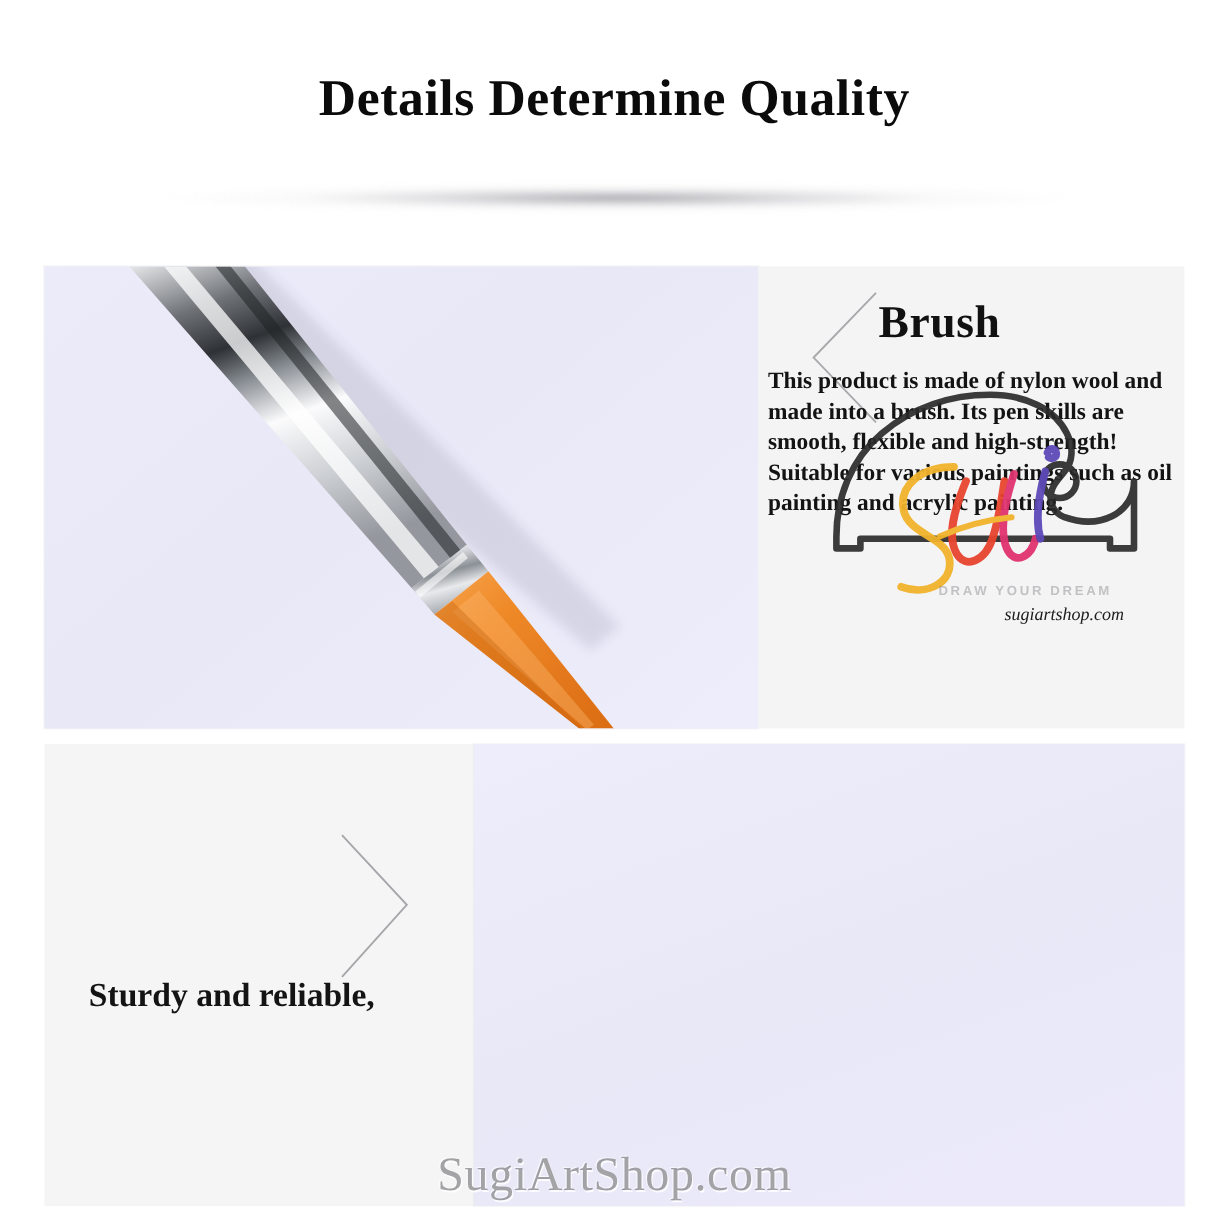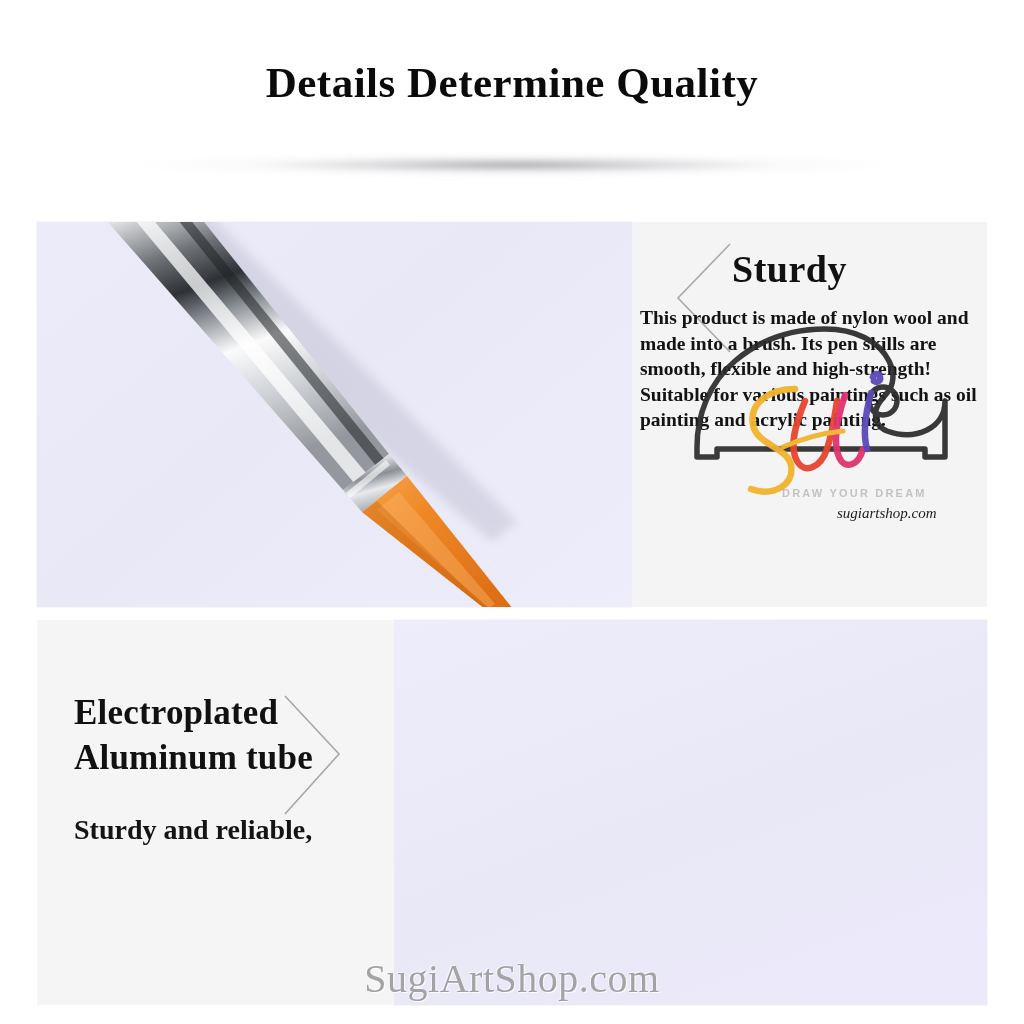--- a/index.html
+++ b/index.html
@@ -214,21 +214,21 @@
         <polygon points="325,290 340,279 455,392 462,398" fill="#c45f0c" opacity="0.35"></polygon>
       </svg>
     </div>
 
     <div id="brush-text-panel">
 
       <svg id="brush-chevron" width="66" height="120" viewBox="0 0 66 120">
         <polyline points="58,4 6,58 58,112" fill="none" stroke="#a9a9ad" stroke-width="1.6"></polyline>
       </svg>
 
-      <div id="brush-heading">Sturdy</div>
+      <div id="brush-heading">Brush</div>
       <div id="brush-body">This product is made of nylon wool and made into a brush. Its pen skills are smooth, flexible and high-strength! Suitable for various paintings such as oil painting and acrylic painting.</div>
 
       <svg id="brush-watermark" viewBox="0 0 300 215">
 
         <g fill="none" stroke="#2a2a2a" stroke-width="5.5" stroke-linecap="round" stroke-linejoin="round" opacity="0.92">
           <path d="M10,160 L10,150 C10,118 22,86 48,64 C74,42 106,32 138,32
                    C168,32 192,44 202,64 C208,76 207,88 200,96
                    C196,101 192,105 190,110 C186,120 190,130 200,134
                    C214,139 228,139 240,133 C252,127 258,116 258,104
                    L258,160 L238,160 L238,152 L30,152 L30,160 Z"></path>
@@ -248,24 +248,20 @@
       </svg>
 
       <div id="faint-tagline">DRAW YOUR DREAM</div>
       <div id="site-url-small">sugiartshop.com</div>
     </div>
   </div>
 
   <div id="row-bottom">
 
     <div id="tube-text-panel">
-      <div id="tube-heading">
-        <div>Electroplated</div>
-        <div>Aluminum tube</div>
-      </div>
       <svg id="tube-chevron" width="70" height="130" viewBox="0 0 70 130">
         <polyline points="8,6 62,64 8,124" fill="none" stroke="#a7a7ab" stroke-width="1.6"></polyline>
       </svg>
       <div id="tube-sub">
         <div>Sturdy and reliable,</div>
       </div>
     </div>
 
     <div id="brushes-photo-panel">
       <div class="photo-bg"></div>

